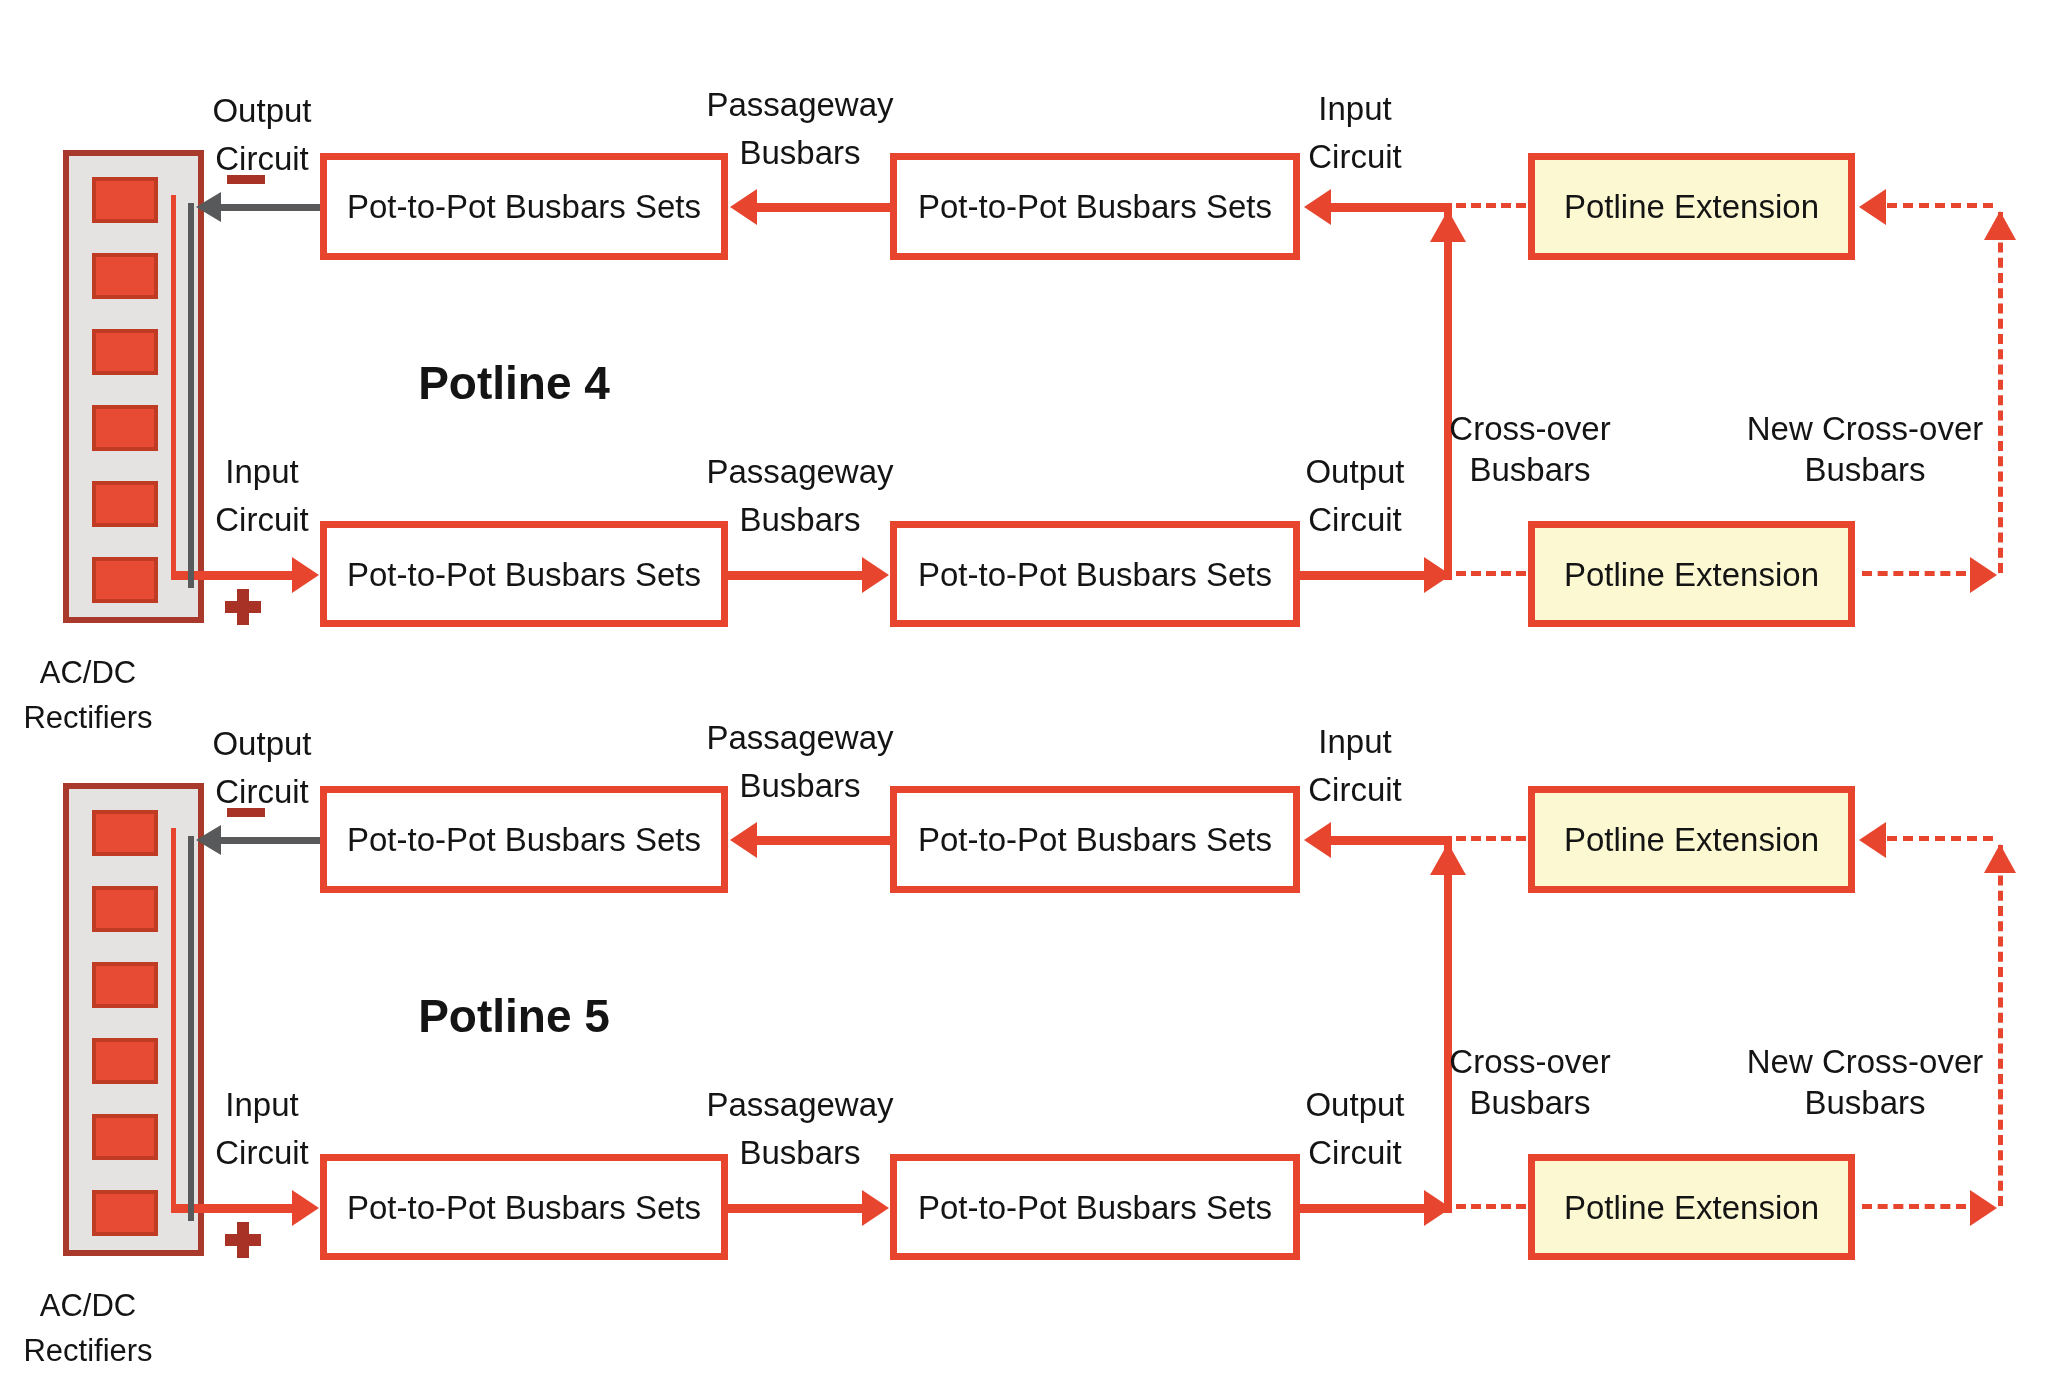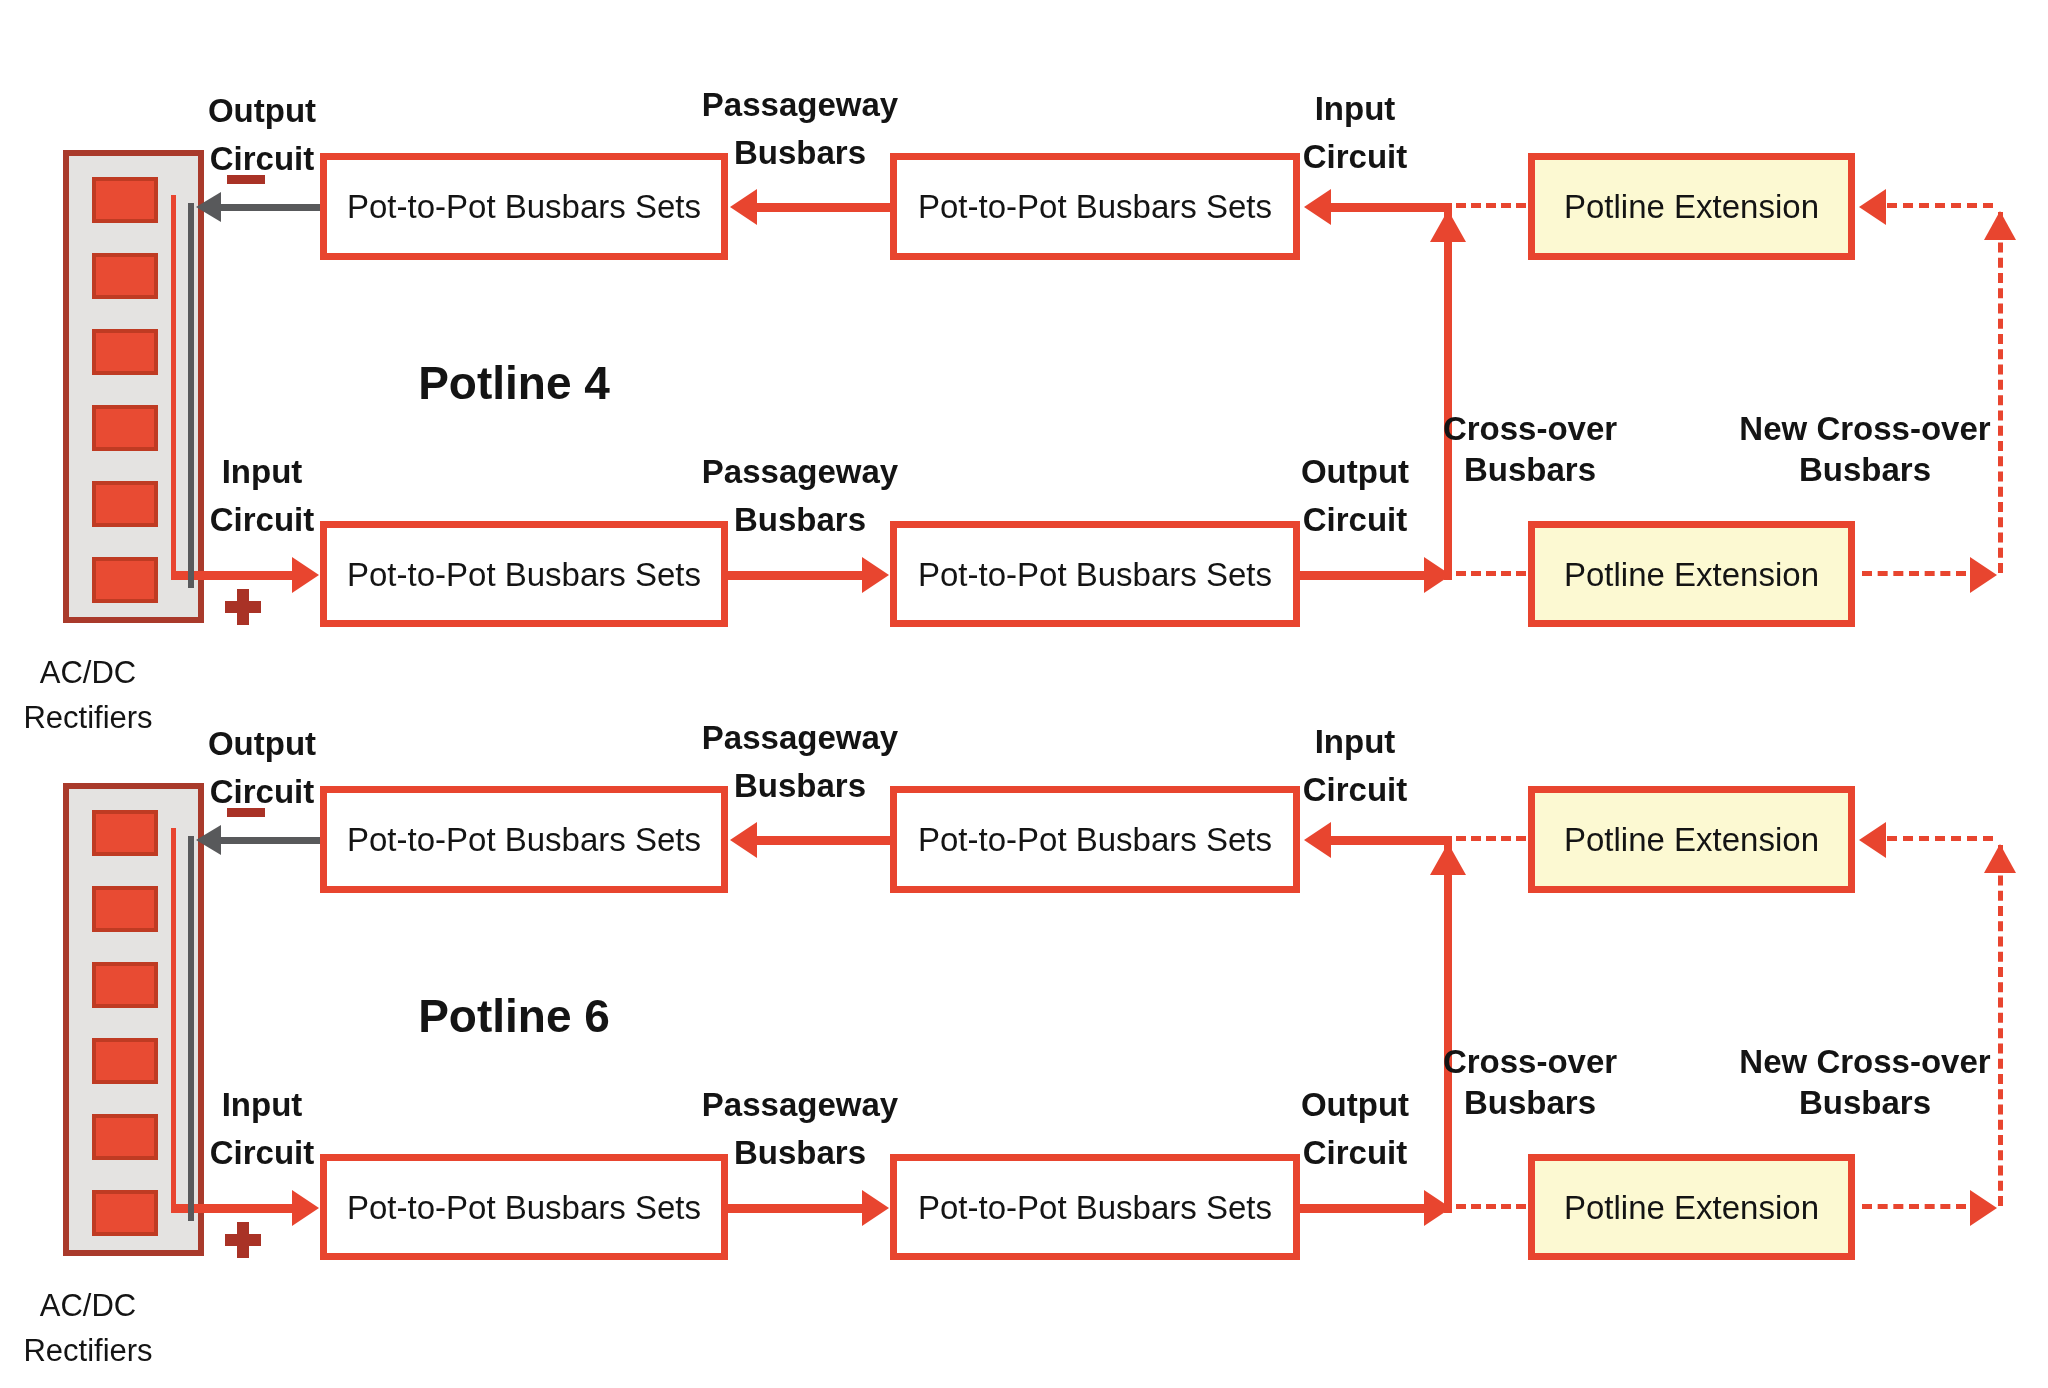--- a/index.html
+++ b/index.html
@@ -25,21 +25,21 @@
   .ah-l{border-top:18px solid transparent;border-bottom:18px solid transparent;border-right:27px solid var(--red);}
   .ah-r{border-top:18px solid transparent;border-bottom:18px solid transparent;border-left:27px solid var(--red);}
   .ah-u{border-left:18px solid transparent;border-right:18px solid transparent;border-bottom:32px solid var(--red);}
   .ah-u-sm{border-left:16px solid transparent;border-right:16px solid transparent;border-bottom:29px solid var(--red);}
   .ah-gl{border-top:15px solid transparent;border-bottom:15px solid transparent;border-right:25px solid var(--gray);}
   
   .box{position:absolute;border:7px solid var(--red);background:#fff;display:flex;align-items:center;
        justify-content:center;font-size:33px;line-height:1;}
   .box.ext{background:var(--yellow);}
   
-  .lbl{position:absolute;text-align:center;font-size:33px;line-height:1;font-weight:bold;}
+  .lbl{position:absolute;text-align:center;font-size:33px;line-height:1;}
   .lbl div+div{margin-top:15px;}
   .lbl.tight div+div{margin-top:8px;}
   .title{position:absolute;text-align:center;font-size:46px;font-weight:bold;line-height:1;}
   .acdc{position:absolute;text-align:center;font-size:31px;line-height:1;}
   .acdc div+div{margin-top:14px;}
   
   .minus{position:absolute;background:var(--dkred);}
   .plus{position:absolute;width:36px;height:36px;}
   .plus span{position:absolute;background:var(--dkred);display:block;}
   .plus .pv{left:12px;top:0;width:12px;height:36px;}
@@ -226,21 +226,21 @@
       <div>Circuit</div>
     </div>
     <div class="lbl" style="left:690px;top:88px;width:220px;">
       <div>Passageway</div>
       <div>Busbars</div>
     </div>
     <div class="lbl" style="left:1275px;top:92px;width:160px;">
       <div>Input</div>
       <div>Circuit</div>
     </div>
-    <div class="title" style="left:404px;top:360px;width:220px;">Potline 6</div>
+    <div class="title" style="left:404px;top:360px;width:220px;">Potline 5</div>
     <div class="lbl tight" style="left:1410px;top:412px;width:240px;">
       <div>Cross-over</div>
       <div>Busbars</div>
     </div>
     <div class="lbl tight" style="left:1715px;top:412px;width:300px;">
       <div>New Cross-over</div>
       <div>Busbars</div>
     </div>
     <div class="lbl" style="left:182px;top:455px;width:160px;">
       <div>Input</div>

